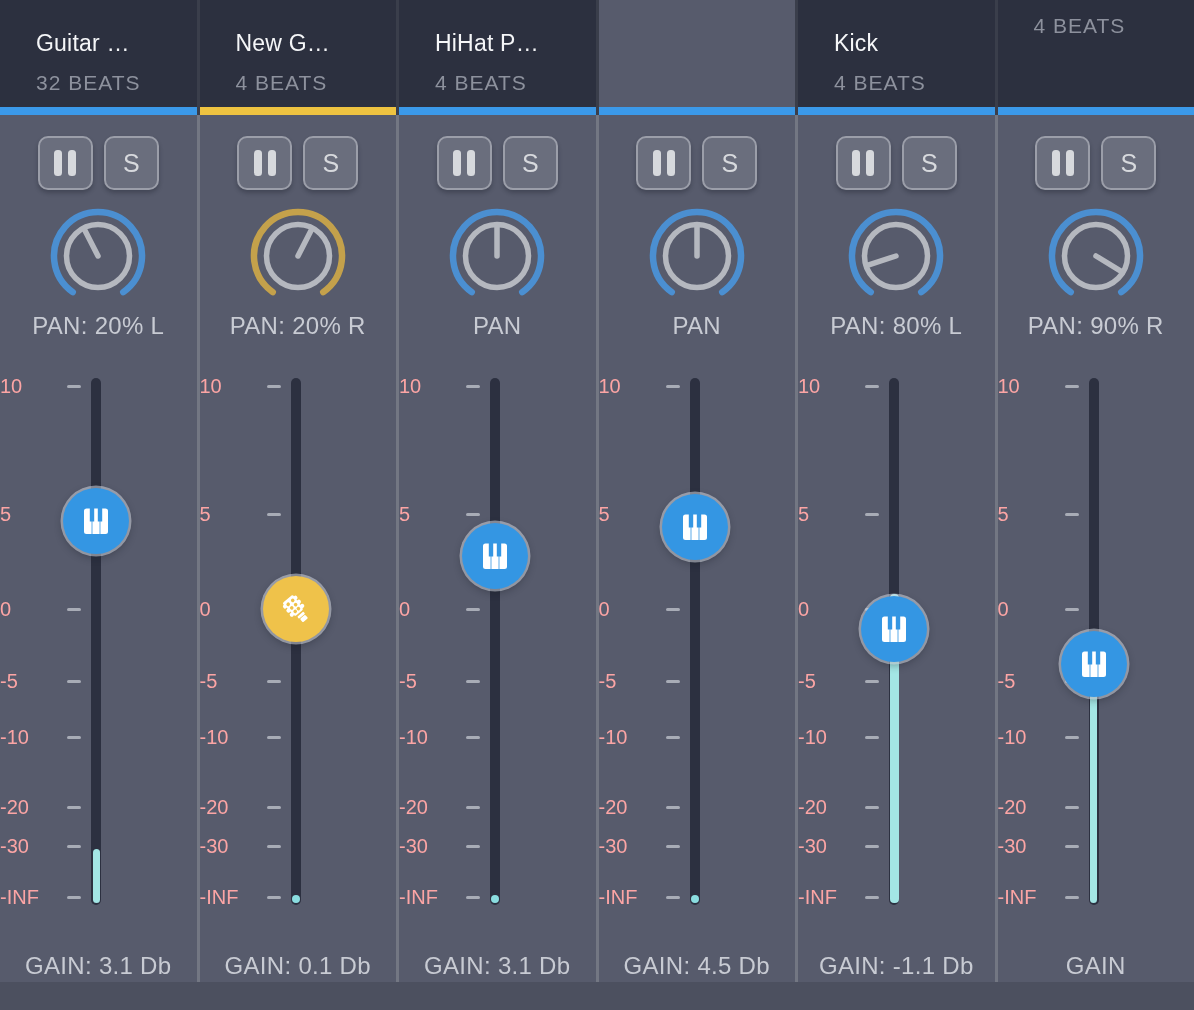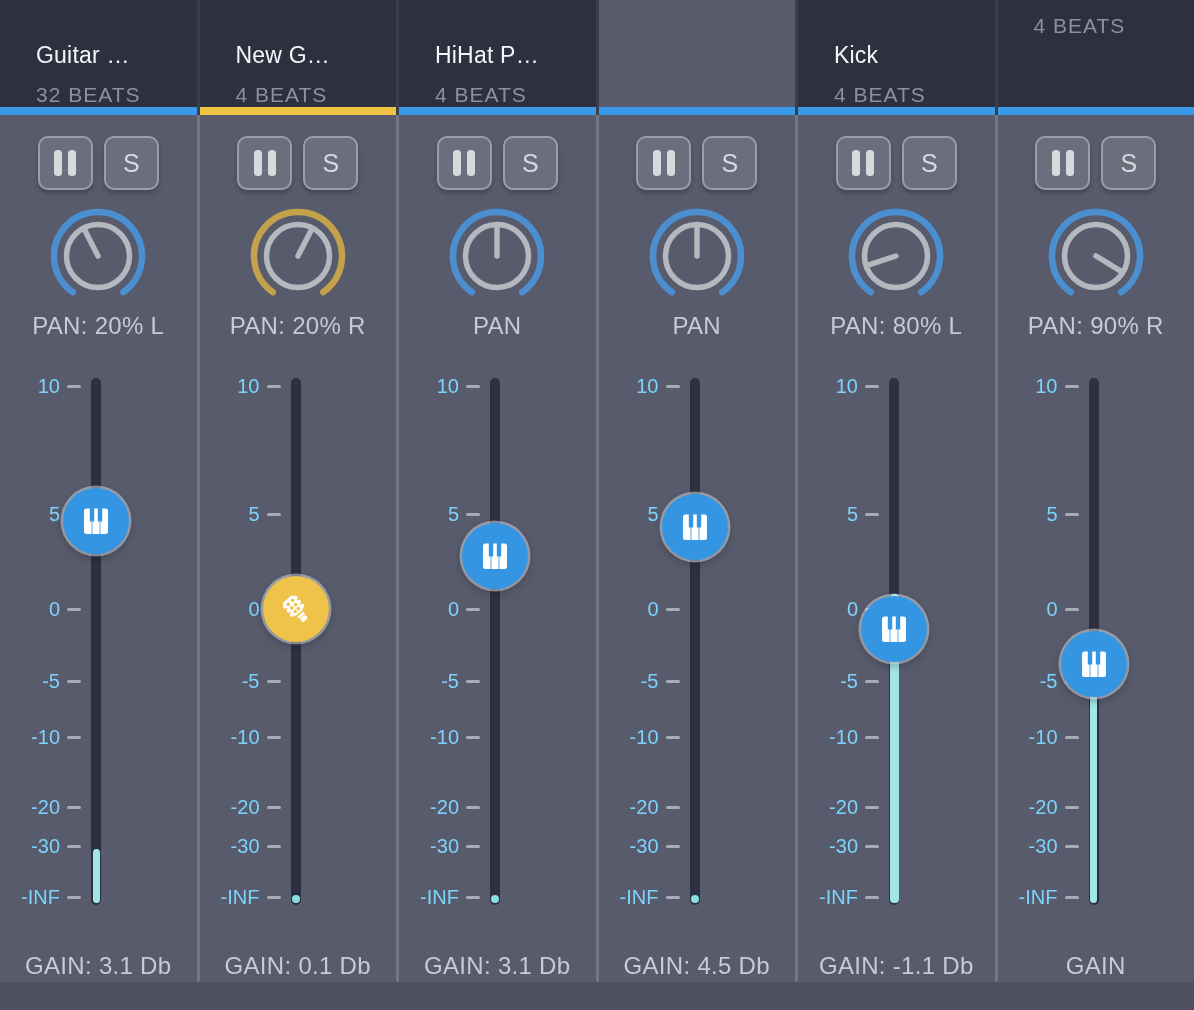--- a/index.html
+++ b/index.html
@@ -16,21 +16,21 @@
   .channel:not(:first-child)::before{
     content:"";position:absolute;left:-3px;top:0;width:3px;height:115px;background:#3a3e4b;
   }
   .channel:not(:first-child)::after{
     content:"";position:absolute;left:-3px;top:115px;width:3px;height:867px;background:#737783;
   }
   .ch-header{
     position:absolute;top:0;left:0;right:0;height:107px;background:#2c303f;
     box-sizing:border-box;padding-left:36px;
   }
-  .ch-name{padding-top:42px;font-size:23px;font-weight:500;color:#f5f6f8;letter-spacing:.2px;white-space:nowrap;}
+  .ch-name{padding-top:30px;font-size:23px;font-weight:500;color:#f5f6f8;letter-spacing:.2px;white-space:nowrap;}
   .ch-beats{margin-top:14px;font-size:21px;color:#8d919d;letter-spacing:1px;}
   .accent-bar{position:absolute;top:107px;left:0;right:0;height:8px;}
   .btn-row{position:absolute;top:136px;left:0;width:100%;display:flex;justify-content:center;gap:11px;}
   .sq-btn{
     width:55px;height:54px;border-radius:10px;background:#6a6e7d;border:2px solid #9b9ea9;
     box-sizing:border-box;display:flex;align-items:center;justify-content:center;
     box-shadow:0 3px 4px rgba(15,18,28,.28);color:#d7d9dd;
   }
   .pause-glyph{display:flex;gap:6px;}
   .pause-glyph i{display:block;width:8px;height:26px;border-radius:3.5px;background:#d7d9dd;}
@@ -40,22 +40,22 @@
     position:absolute;left:0;width:100%;text-align:center;font-size:24px;color:#c8cbd3;letter-spacing:.3px;
   }
   .pan-label{top:312px;}
   .gain-label{top:952px;}
   .fader-track{
     position:absolute;left:91px;top:378px;width:10px;height:527px;border-radius:6px;background:#2c3040;
   }
   .meter-bar{position:absolute;border-radius:4px;background:#a3e6e5;}
   .meter-dot{position:absolute;width:8px;height:8px;border-radius:50%;background:#8adde0;}
   .tick{
-    position:absolute;left:0;width:81px;height:24px;display:flex;justify-content:flex-end;
-    align-items:center;gap:7px;font-size:20px;color:#7dd3fc;
+    position:absolute;left:0;width:81px;height:24px;display:flex;justify-content:space-between;
+    align-items:center;gap:7px;font-size:20px;color:#fca5a5;
   }
   .tick-dash{width:14px;height:3px;border-radius:2px;background:#a8acb6;flex:0 0 auto;}
   .fader-handle{
     position:absolute;width:66px;height:66px;border-radius:50%;
     display:flex;align-items:center;justify-content:center;
     box-shadow:0 0 0 2.5px rgba(222,226,234,.5),0 3px 8px rgba(16,20,30,.38);
   }
   .fader-handle svg{display:block;}
   svg .stroke-gray{stroke:#b5b8bf;}
 </style>

